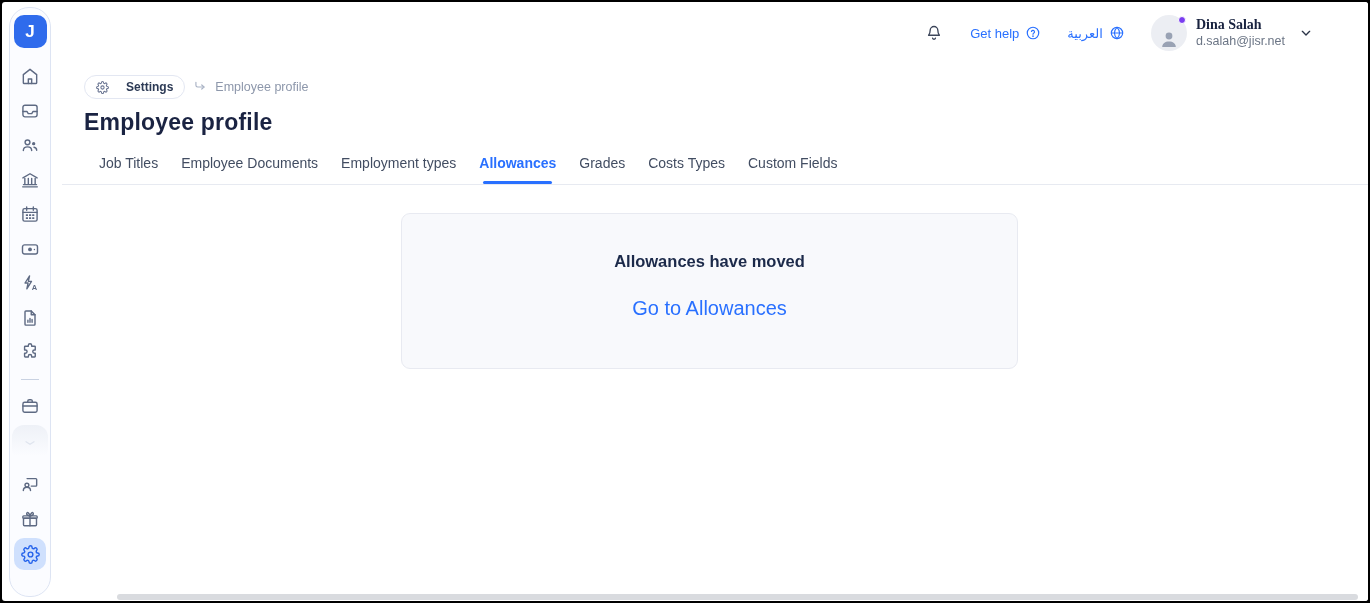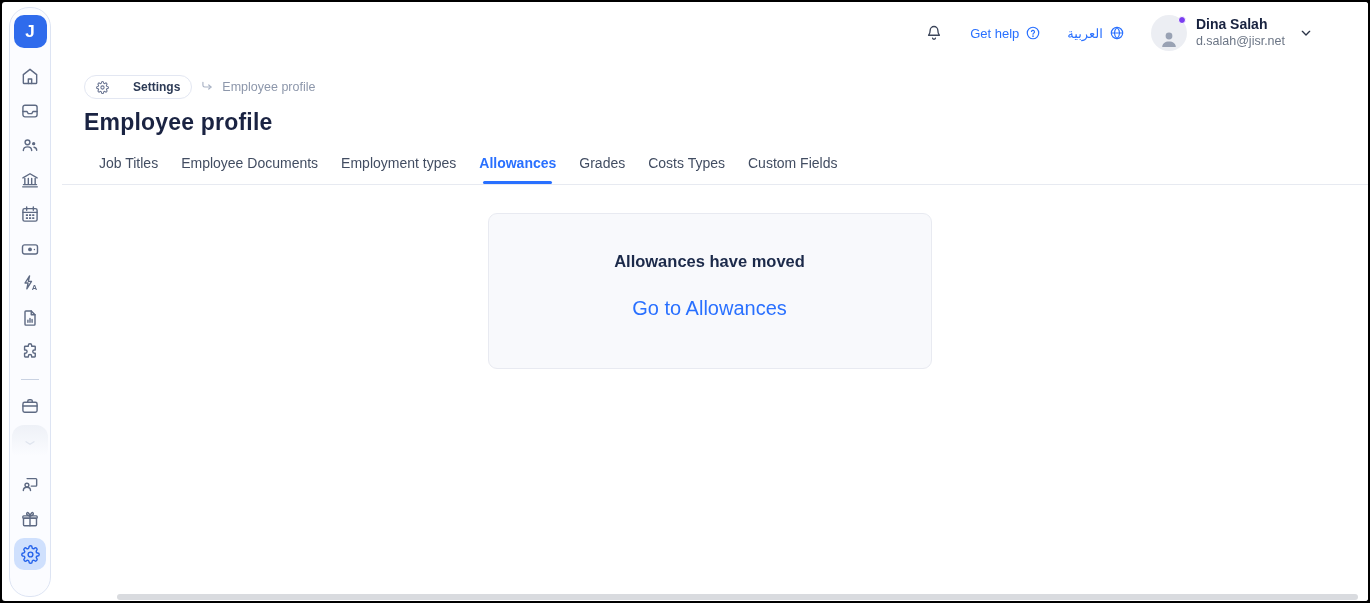--- a/index.html
+++ b/index.html
@@ -34,47 +34,47 @@
   .help-link, .lang-link { display:flex; align-items:center; gap:6px; color:#2970ff;
     font-size:13px; cursor:pointer; }
   .help-link svg, .lang-link svg { width:16px; height:16px; }
   .user-chip { display:flex; align-items:center; gap:9px; cursor:pointer; }
   .avatar { position:relative; width:36px; height:36px; border-radius:50%; background:#eceef3;
     display:flex; align-items:flex-end; justify-content:center; overflow:visible; }
   .avatar svg { width:24px; height:24px; }
   .status-dot { position:absolute; top:1px; right:1px; width:8px; height:8px; border-radius:50%;
     background:#7a3df0; border:1.5px solid #fff; }
   .user-meta { display:flex; flex-direction:column; line-height:1.25; }
-  .user-name { font-size:14px; font-weight:700; color:#18223f; }
+  .user-name { font-size:14px; font-weight:700; color:#18223f;font-family:Liberation Serif, serif; }
   .user-email { font-size:12.5px; color:#6b7585; }
   .chev { color:#2b3447; display:flex; margin-left:4px; }
   .chev svg { width:16px; height:16px; }
 
   
   .main { position:absolute; left:49px; right:0; top:62px; bottom:0; background:#fff; }
   .breadcrumb-row { display:flex; align-items:center; gap:8px; margin:11px 0 0 33px; }
-  .crumb-pill { display:inline-flex; align-items:center; gap:24px; border:1px solid #e3e7f2;
+  .crumb-pill { display:inline-flex; align-items:center; gap:17px; border:1px solid #e3e7f2;
     border-radius:14px; padding:4px 11px; background:#fff; cursor:pointer; }
   .crumb-pill svg { width:13px; height:13px; color:#6b7693; }
   .crumb-pill span { font-size:12px; font-weight:700; color:#2c3a55; }
   .crumb-arrow { color:#aab3c5; display:flex; }
   .crumb-arrow svg { width:14px; height:14px; }
   .crumb-current { font-size:12.5px; color:#8d97ab; }
   .page-title { margin:10px 0 0 33px; font-size:23px; font-weight:700; color:#1a2342; letter-spacing:.2px; }
 
   .tabs-wrap { position:relative; margin-top:19px; }
   .tabs { display:flex; gap:23px; margin-left:48px; }
   .tab { font-size:14px; color:#424d62; font-weight:500; padding-bottom:13px; position:relative;
     cursor:pointer; background:none; border:none; font-family:inherit; white-space:nowrap; }
   .tab.active { color:#2970ff; font-weight:700; }
   .tab.active::after { content:""; position:absolute; left:4px; right:4px; bottom:0; height:3.5px;
     background:#2970ff; border-radius:3px; }
   .tabs-divider { height:1px; background:#e7eaf1; margin-left:11px; }
 
-  .moved-card { width:444px; margin:28px auto 0; background:#f8f9fc; border:1px solid #e8eaf1;
+  .moved-card { width:617px; margin:28px auto 0; background:#f8f9fc; border:1px solid #e8eaf1;
     border-radius:9px; padding:38px 24px 48px; text-align:center; }
   .moved-title { font-size:16.5px; font-weight:700; color:#1c2a4a; }
   .moved-body { font-size:14px; color:#3d4a63; line-height:1.45; margin:12px auto 0; max-width:492px; }
   .moved-link { display:inline-block; margin-top:26px; font-size:20px; color:#2970ff;
     font-weight:500; cursor:pointer; text-decoration:none; }
 
   .h-scrollbar { position:absolute; left:115px; right:10px; bottom:1px; height:6px;
     background:#d9dbdf; border-radius:3px; cursor:pointer; }
 </style>
 </head>

